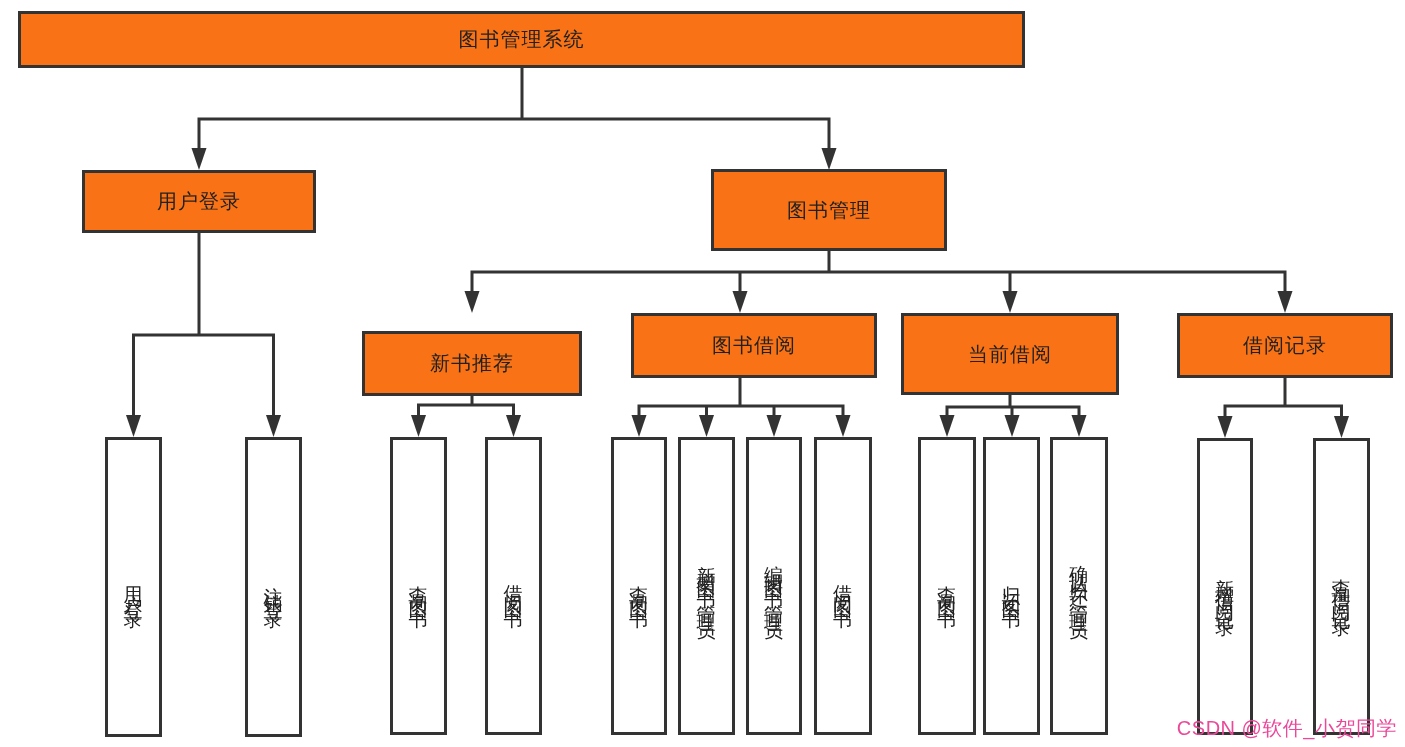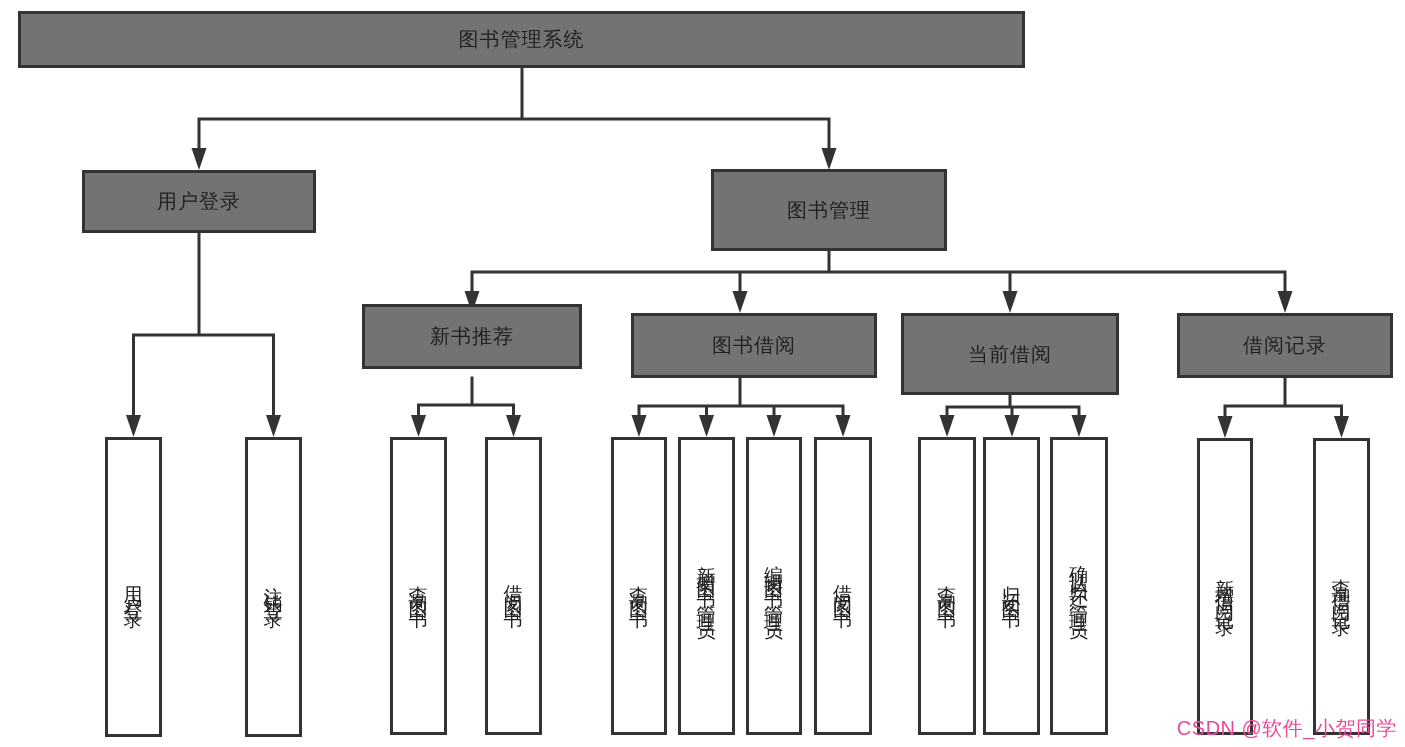--- a/index.html
+++ b/index.html
@@ -19,21 +19,21 @@
     position: absolute;
     left: 0; top: 0;
     width: 1405px;
     height: 747px;
     pointer-events: none;
   }
   .hbox {
     position: absolute;
     box-sizing: border-box;
     border: 3px solid #333333;
-    background: #737373;
+    background: #f97316;
     display: flex;
     align-items: center;
     justify-content: center;
     z-index: 2;
   }
   .hbox .lbl {
     font-size: 20px;
     color: #212121;
     letter-spacing: 1px;
     white-space: nowrap;
@@ -106,21 +106,21 @@
     <span class="lbl">图书管理系统</span>
   </div>
 
   <div class="hbox" style="left:82px;top:170px;width:234px;height:63px">
     <span class="lbl">用户登录</span>
   </div>
   <div class="hbox" style="left:711px;top:169px;width:236px;height:82px">
     <span class="lbl">图书管理</span>
   </div>
 
-  <div class="hbox" style="left:362px;top:304px;width:220px;height:65px">
+  <div class="hbox" style="left:362px;top:331px;width:220px;height:65px">
     <span class="lbl">新书推荐</span>
   </div>
   <div class="hbox" style="left:631px;top:313px;width:246px;height:65px">
     <span class="lbl">图书借阅</span>
   </div>
   <div class="hbox" style="left:901px;top:313px;width:218px;height:82px">
     <span class="lbl">当前借阅</span>
   </div>
   <div class="hbox" style="left:1177px;top:313px;width:216px;height:65px">
     <span class="lbl">借阅记录</span>

